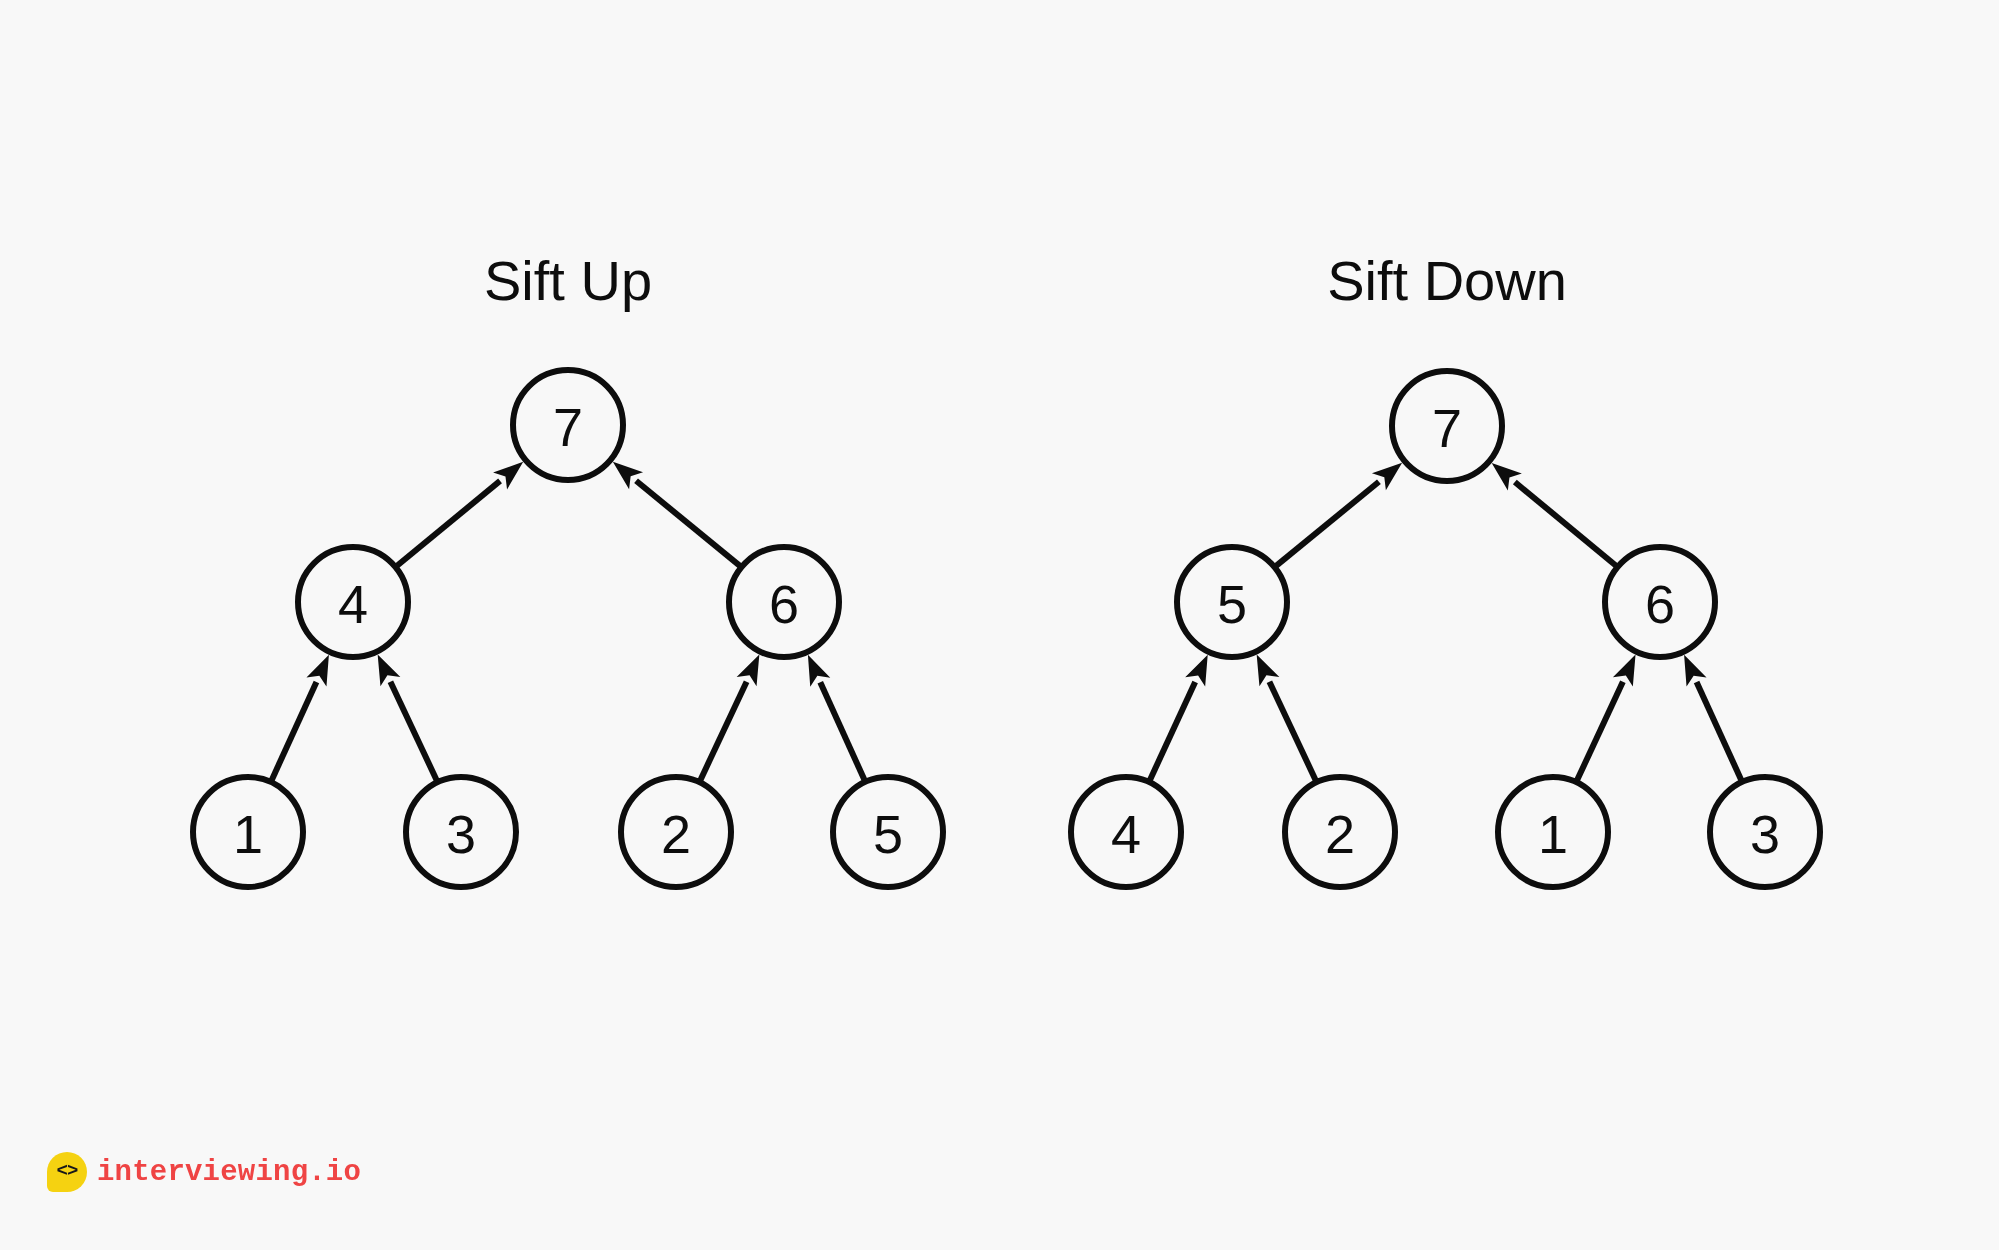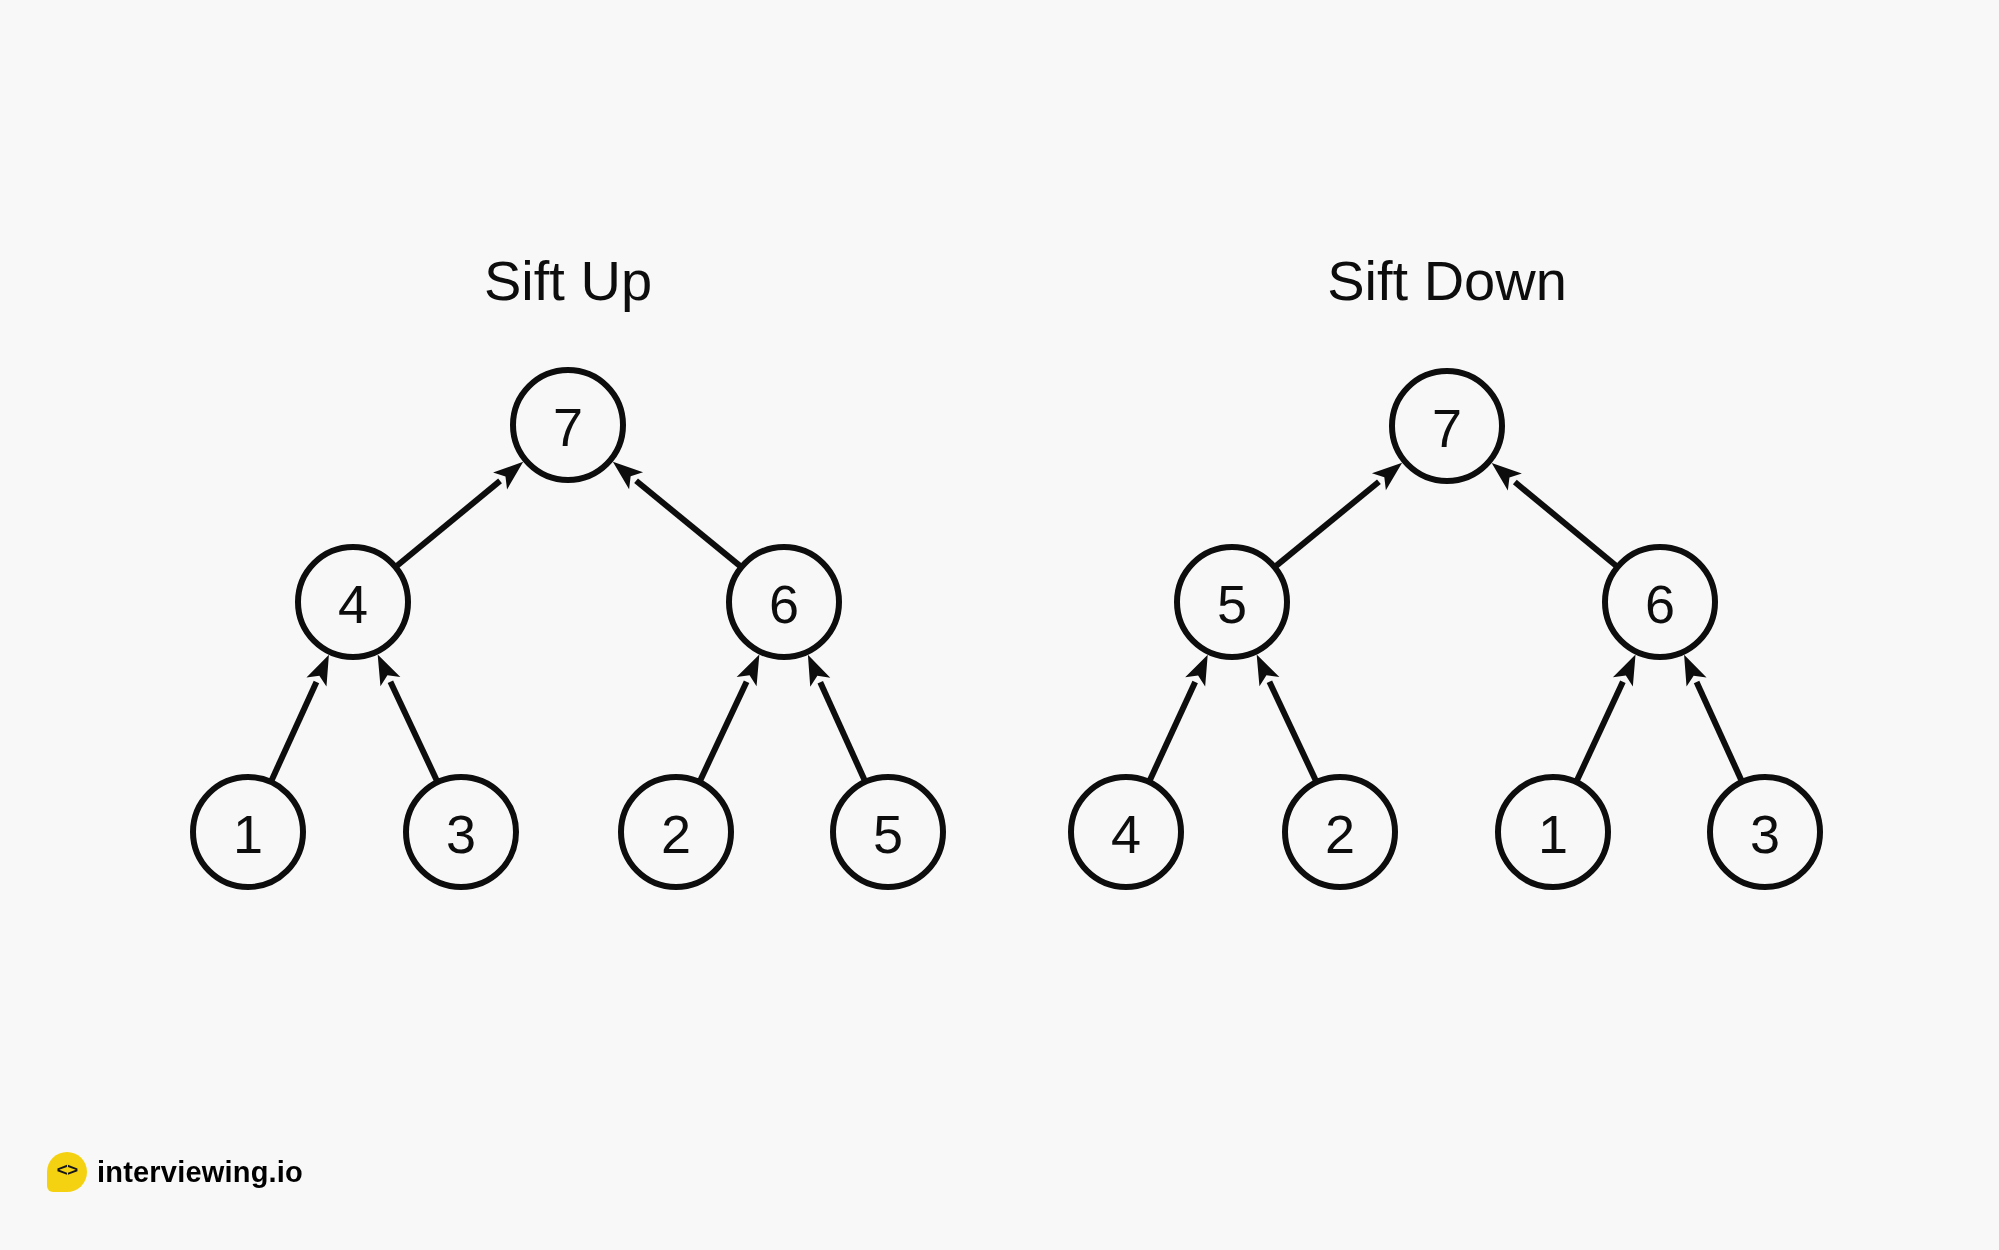--- a/index.html
+++ b/index.html
@@ -78,24 +78,24 @@
     justify-content: center;
     font-family: "Liberation Mono", monospace;
     font-size: 19px;
     font-weight: bold;
     color: #16161a;
     letter-spacing: -1px;
     padding-bottom: 2px;
     box-sizing: border-box;
   }
   #logo-text {
-    font-family: Liberation Sans, sans-serif;
+    font-family: Liberation Mono, monospace;
     font-size: 29px;
     font-weight: 600;
-    color: #000000;
+    color: #ef4444;
     letter-spacing: 0.2px;
     white-space: nowrap;
   }
 </style>
 </head>
 <body>
 
 <svg id="canvas" viewBox="0 0 1999 1250" xmlns="http://www.w3.org/2000/svg">
   <rect x="0" y="0" width="1999" height="1250" fill="#f8f8f8"></rect>
   <g id="diagrams-layer">

